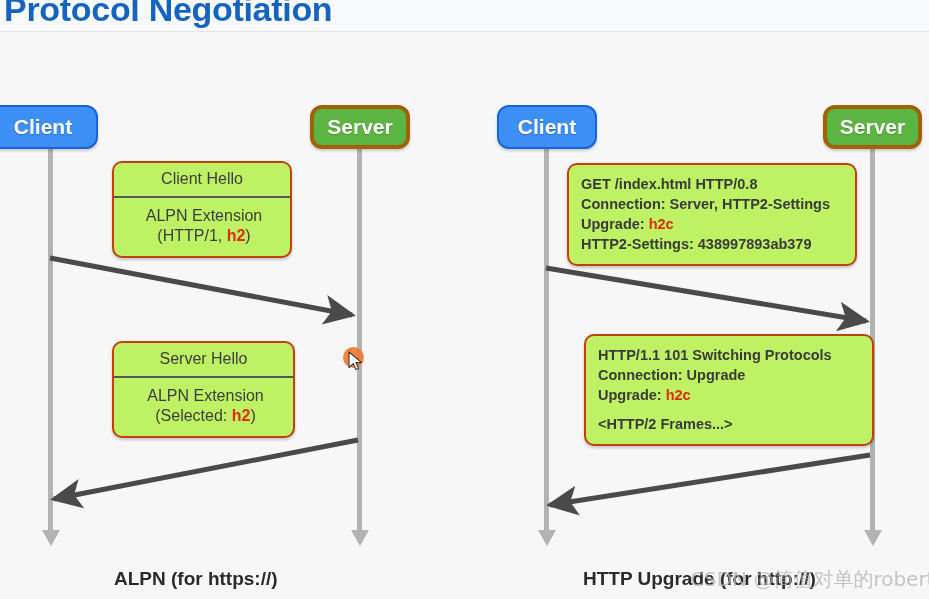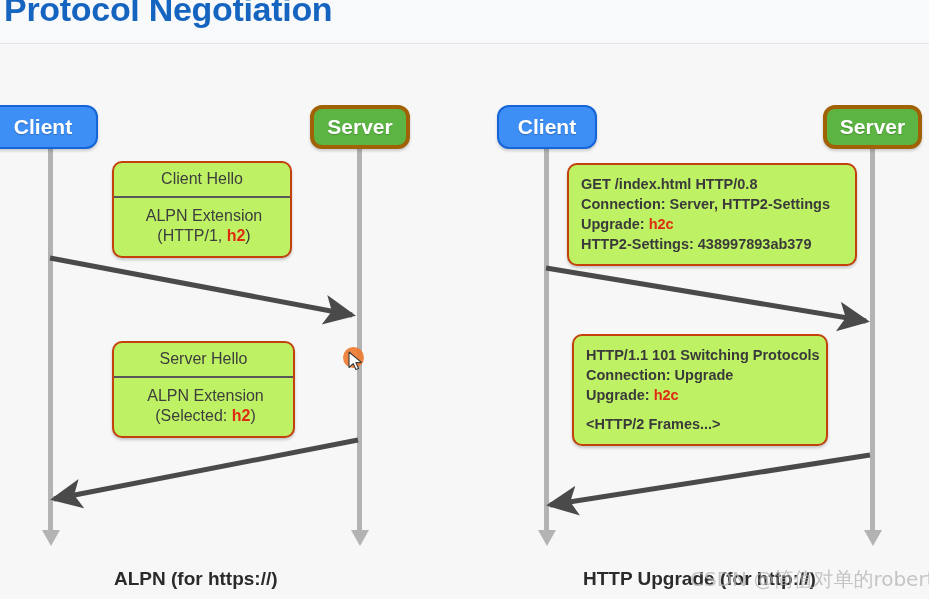--- a/index.html
+++ b/index.html
@@ -6,21 +6,21 @@
   html, body {
     width: 929px; height: 599px;
     background: #f7f7f7;
     font-family: "Liberation Sans", sans-serif;
     overflow: hidden;
   }
   #page { position: relative; width: 929px; height: 599px; background: #f7f7f7; }
 
   
   .title-bar {
-    position: absolute; left: 0; top: 0; width: 929px; height: 44px;
+    position: absolute; left: 0; top: 0; width: 929px; height: 32px;
     background: #f8f9fa;
     border-bottom: 1px solid #e3e5e8;
     overflow: hidden;
   }
   .page-title {
     position: absolute; left: 4px; top: -10px;
     font-size: 34px; font-weight: bold;
     color: #1565c0;
     letter-spacing: -0.3px;
     white-space: nowrap;
@@ -209,21 +209,21 @@
 
       <div class="msgbox plain" style="left:97px; top:119px; width:290px;">
         <div class="body">
           <span>GET /index.html HTTP/0.8</span><br>
           <span>Connection: Server, HTTP2-Settings</span><br>
           <span>Upgrade: </span><span class="hl">h2c</span><br>
           <span>HTTP2-Settings: 438997893ab379</span>
         </div>
       </div>
 
-      <div class="msgbox plain" style="left:102px; top:290px; width:256px;">
+      <div class="msgbox plain" style="left:114px; top:290px; width:290px;">
         <div class="body">
           <span>HTTP/1.1 101 Switching Protocols</span><br>
           <span>Connection: Upgrade</span><br>
           <span>Upgrade: </span><span class="hl">h2c</span>
           <span class="spacer"></span>
           <span>&lt;HTTP/2 Frames...&gt;</span>
         </div>
       </div>
 
       <div class="caption" style="left:113px; top:524px;">HTTP Upgrade (for http://)</div>

